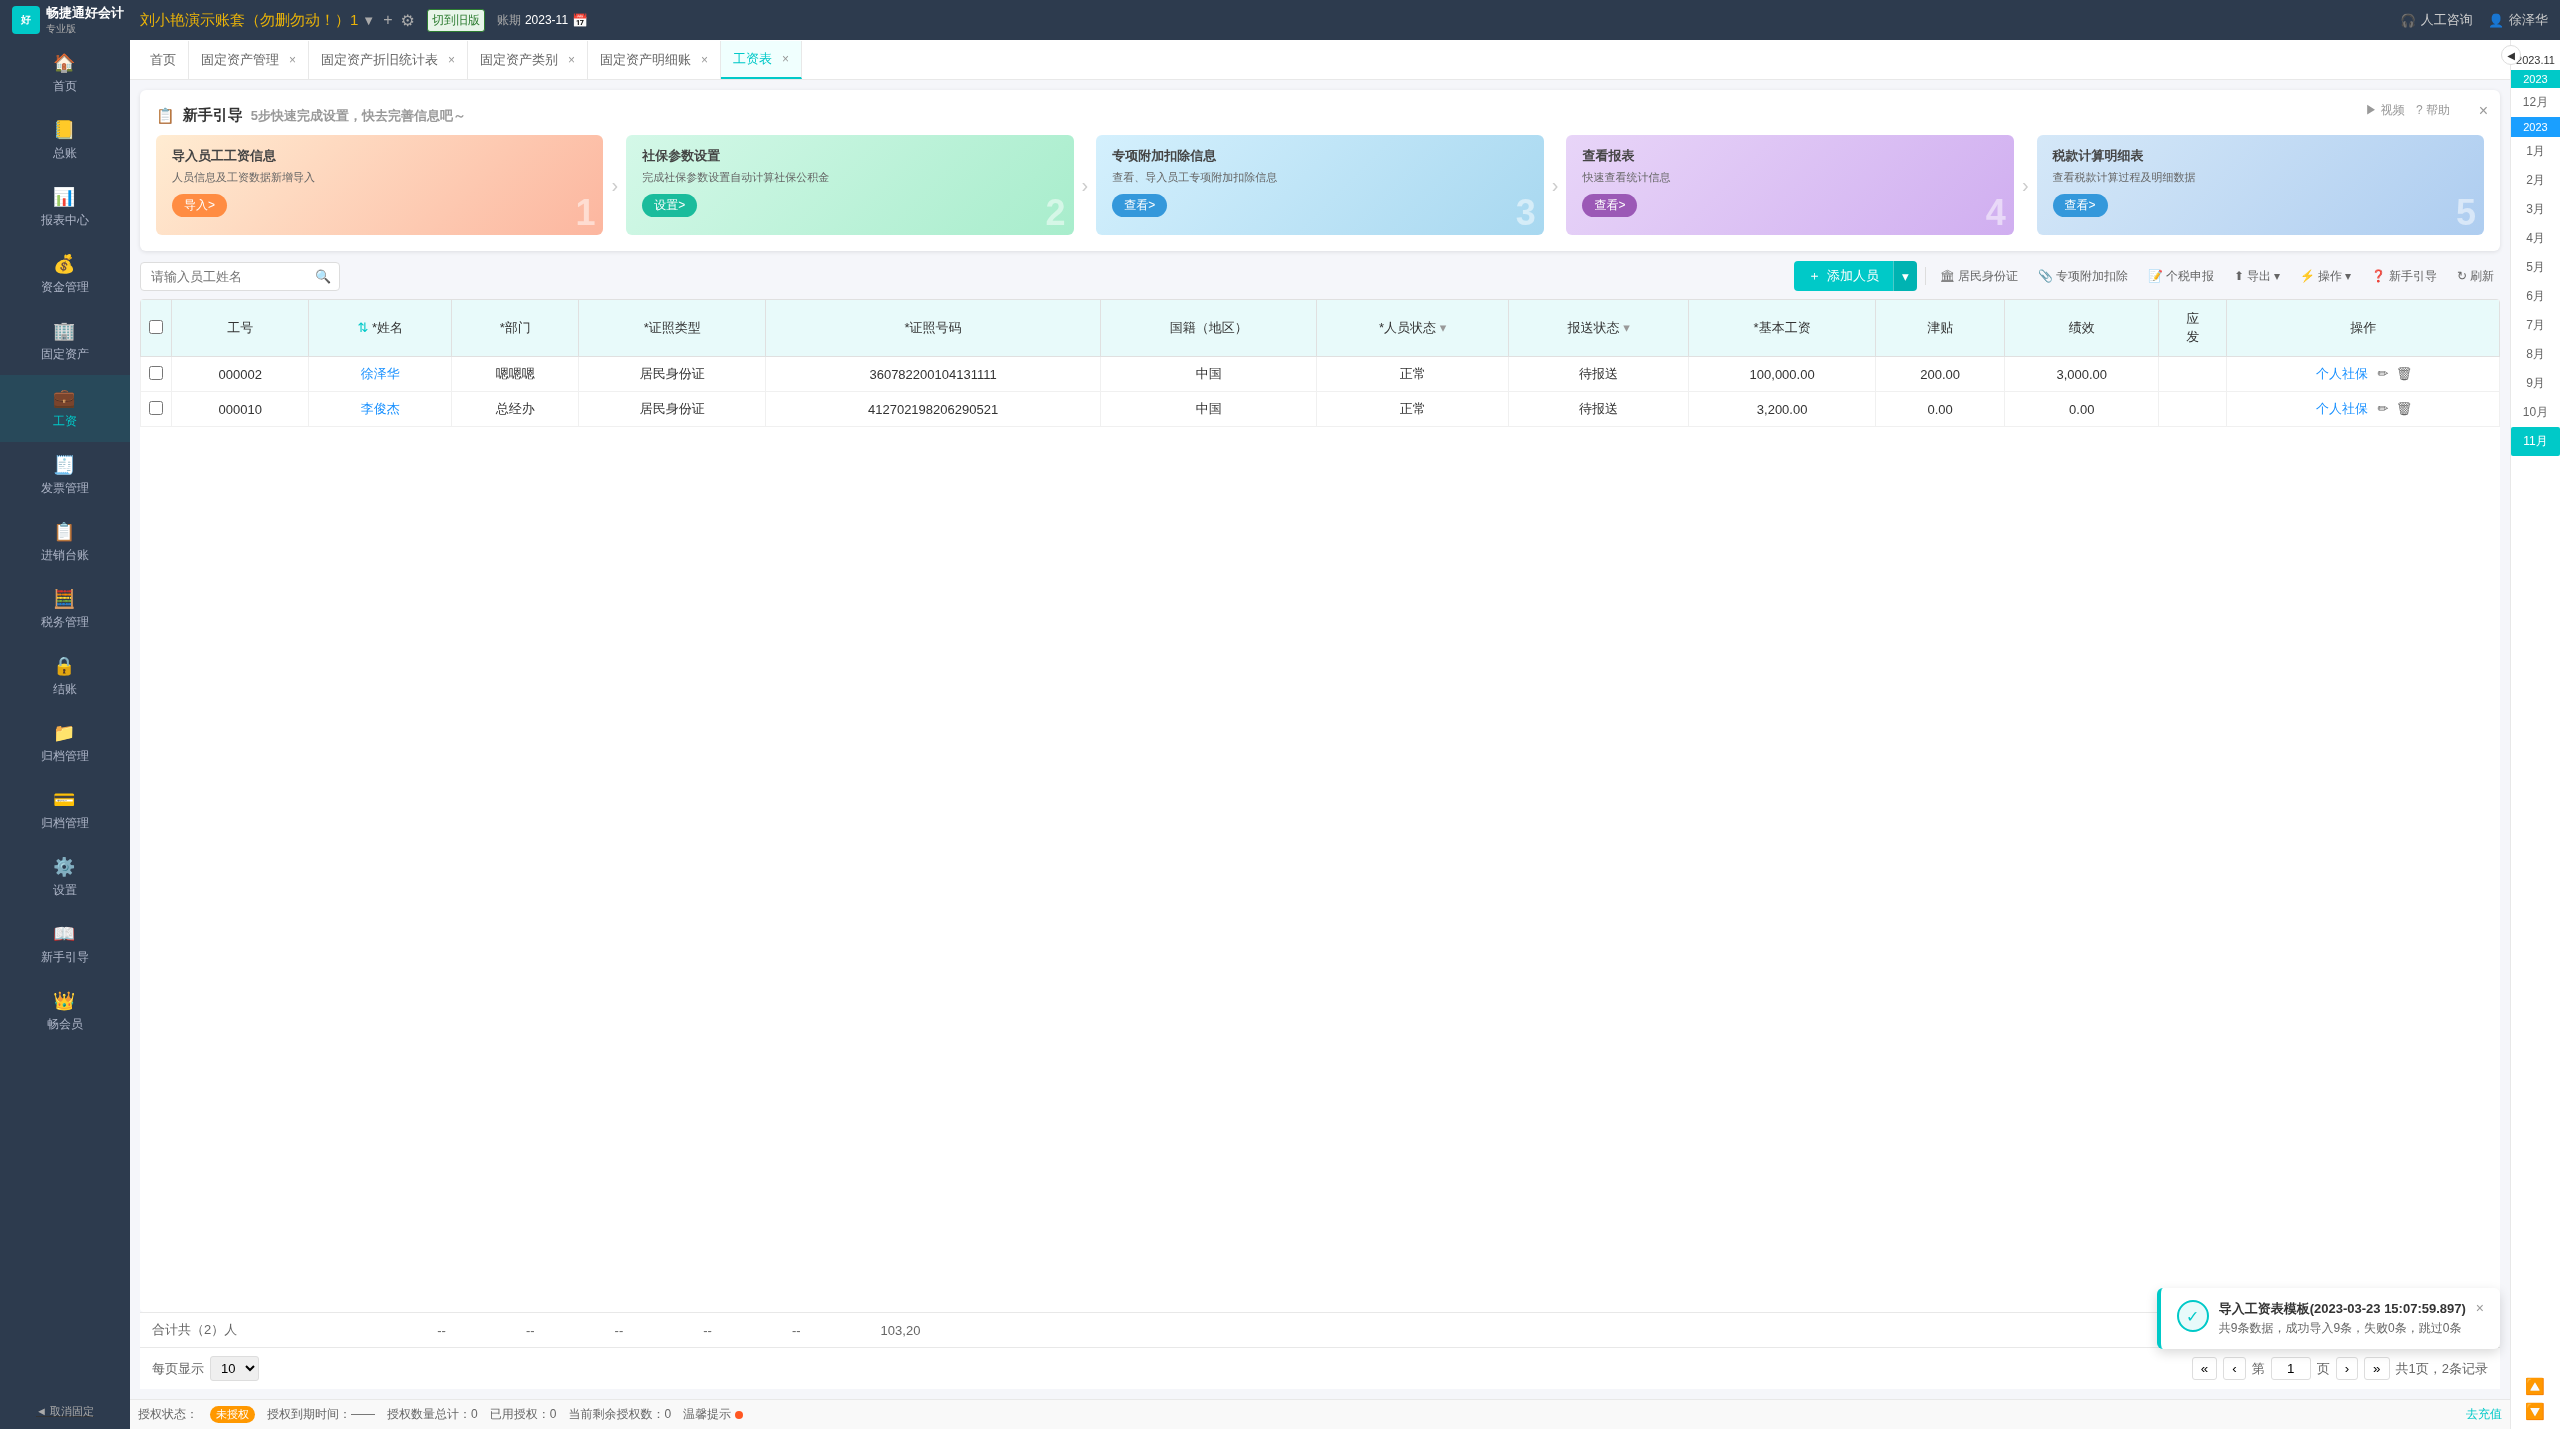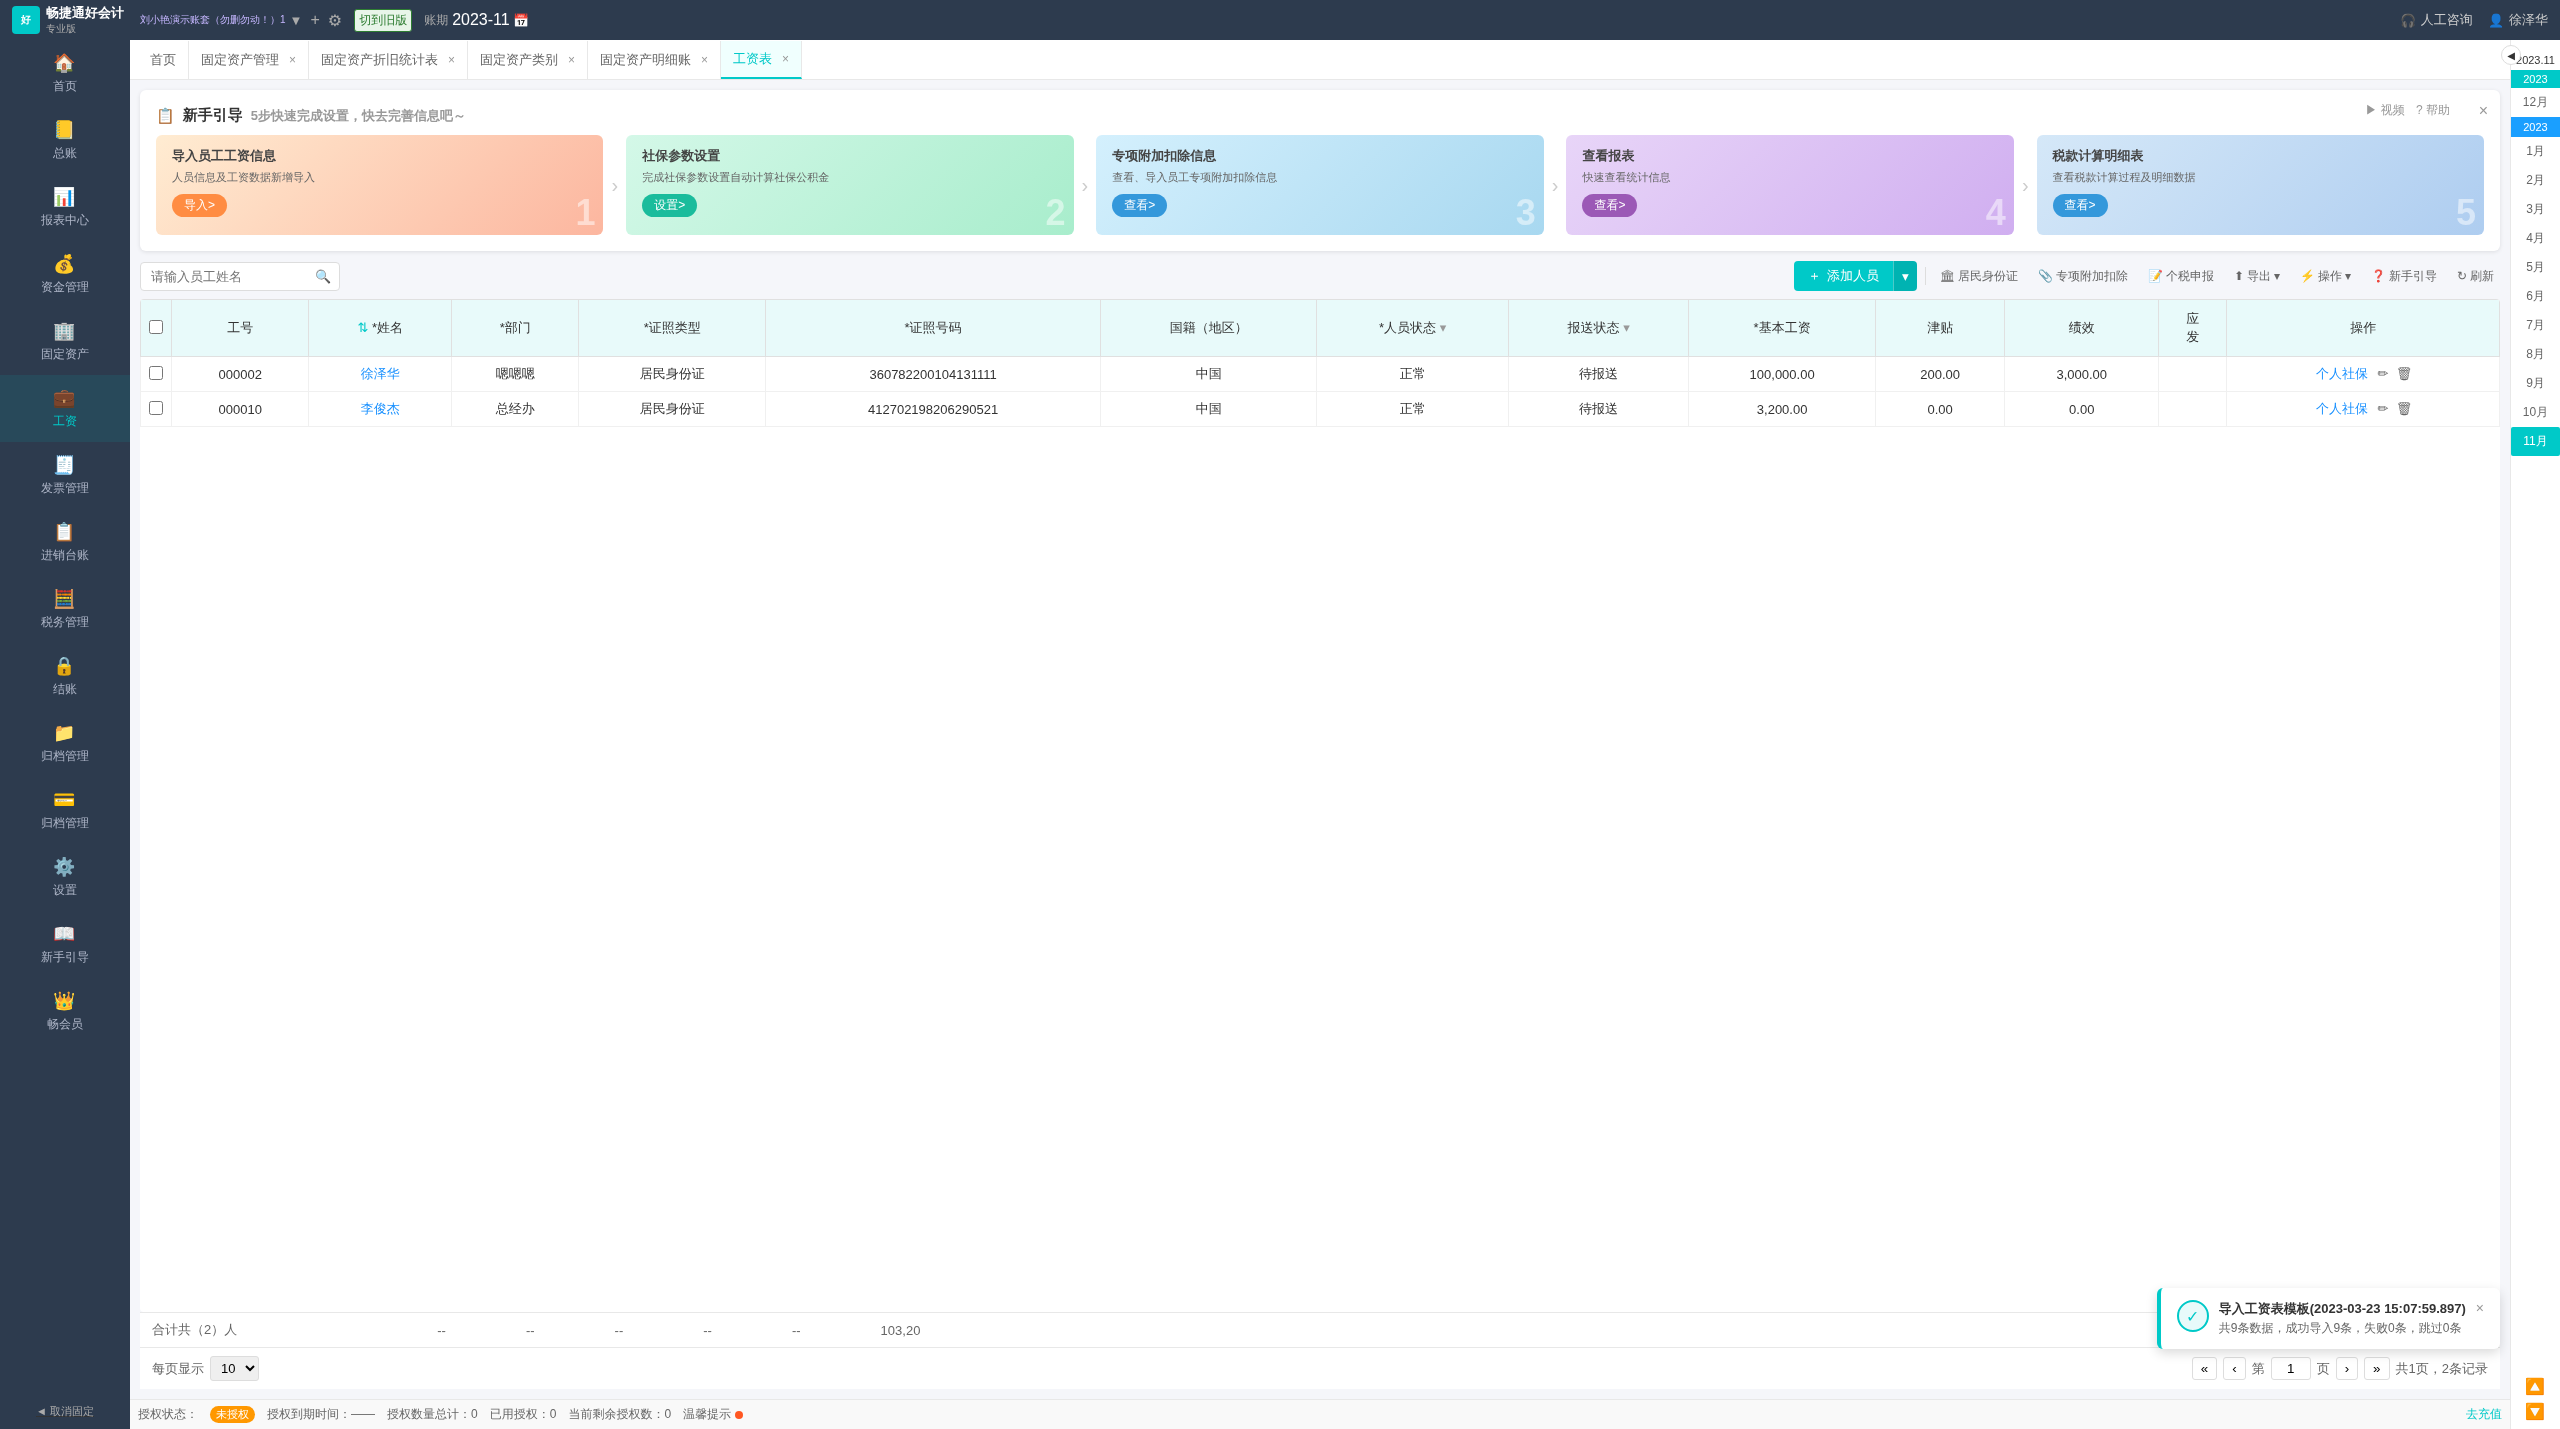--- a/index.html
+++ b/index.html
@@ -13,21 +13,21 @@
     .content-area { flex: 1; display: flex; flex-direction: column; overflow: hidden; background: #f5f6fa; }
     .tab-bar { background: #fff; display: flex; align-items: center; border-bottom: 1px solid #e8e8e8; flex-shrink: 0; padding: 0 8px; height: 40px; }
     .main-content { flex: 1; overflow: hidden; display: flex; flex-direction: column; padding: 10px; position: relative; }
 
     
     .logo-area { display: flex; align-items: center; gap: 6px; margin-right: 16px; }
     .logo-icon { width: 28px; height: 28px; background: #00c9c8; border-radius: 4px; display: flex; align-items: center; justify-content: center; font-size: 10px; color: #fff; font-weight: bold; }
     .top-bar-btn { background: none; border: 1px solid #555; color: #ccc; padding: 2px 4px; border-radius: 3px; cursor: pointer; font-size: 12px; margin: 0 4px; }
     .top-bar-btn.active-version { background: #e8f5e9; color: #2e7d32; border-color: #2e7d32; }
     .period-label { color: #aaa; font-size: 12px; margin-left: 8px; }
-    .period-value { color: #fff; font-size: 16px; margin-left: 4px; }
+    .period-value { color: #fff; font-size: 12px; margin-left: 4px; }
     .top-right { margin-left: auto; display: flex; align-items: center; gap: 16px; }
     .top-right-item { color: #ccc; font-size: 13px; cursor: pointer; display: flex; align-items: center; gap: 4px; }
 
     
     .sidebar-item { display: flex; flex-direction: column; align-items: center; padding: 12px 0; cursor: pointer; color: #adb5c7; font-size: 12px; gap: 4px; transition: background 0.2s; }
     .sidebar-item.active { color: #00c9c8; background: rgba(0,201,200,0.1); }
     .sidebar-icon { font-size: 18px; }
 
     
     .tab-item { display: flex; align-items: center; padding: 0 12px; height: 38px; border-right: 1px solid #e8e8e8; cursor: pointer; color: #666; font-size: 13px; gap: 6px; white-space: nowrap; }
@@ -115,21 +115,21 @@
 
 <div class="app-container">
   <div class="top-bar">
     <div class="logo-area">
       <div class="logo-icon">好</div>
       <div>
         <div style="font-size:13px;color:#fff;font-weight:bold;">畅捷通好会计</div>
         <div style="font-size:10px;color:#aaa;">专业版</div>
       </div>
     </div>
-    <span style="color:#c4b5fd;font-size:10px;">刘小艳演示账套（勿删勿动！）1</span>
+    <span style="color:#eab308;font-size:15px;">刘小艳演示账套（勿删勿动！）1</span>
     <span style="color:#aaa;cursor:pointer;margin-left:4px;">▼</span>
     <span style="color:#aaa;cursor:pointer;margin-left:8px;font-size:16px;">+</span>
     <span style="color:#aaa;cursor:pointer;margin-left:8px;font-size:16px;">⚙</span>
     <button class="top-bar-btn active-version" style="margin-left:12px;">切到旧版</button>
     <span class="period-label">账期</span>
     <span class="period-value">2023-11</span>
     <span style="color:#aaa;cursor:pointer;margin-left:4px;">📅</span>
     <div class="top-right">
       <div class="top-right-item">
         <span>🎧</span>

